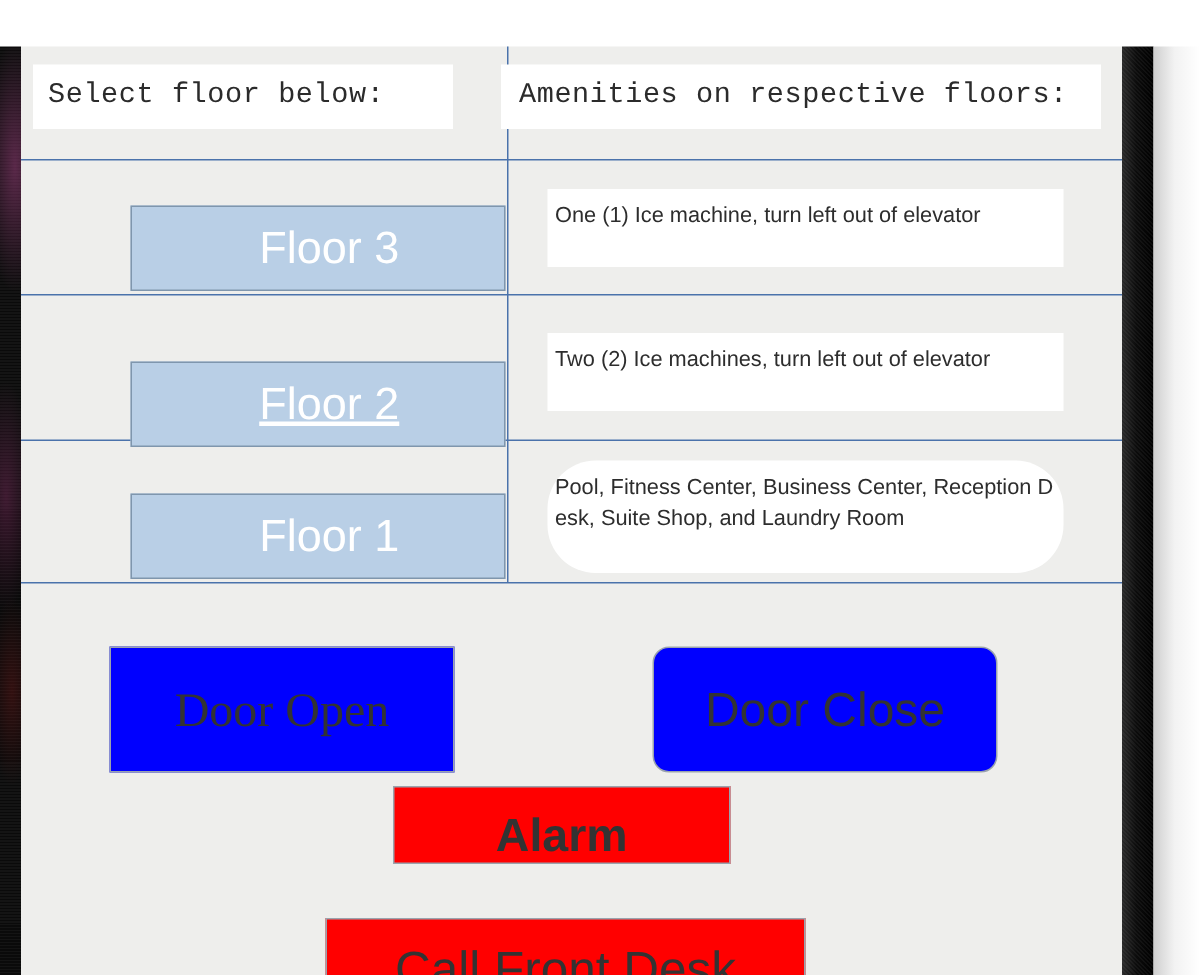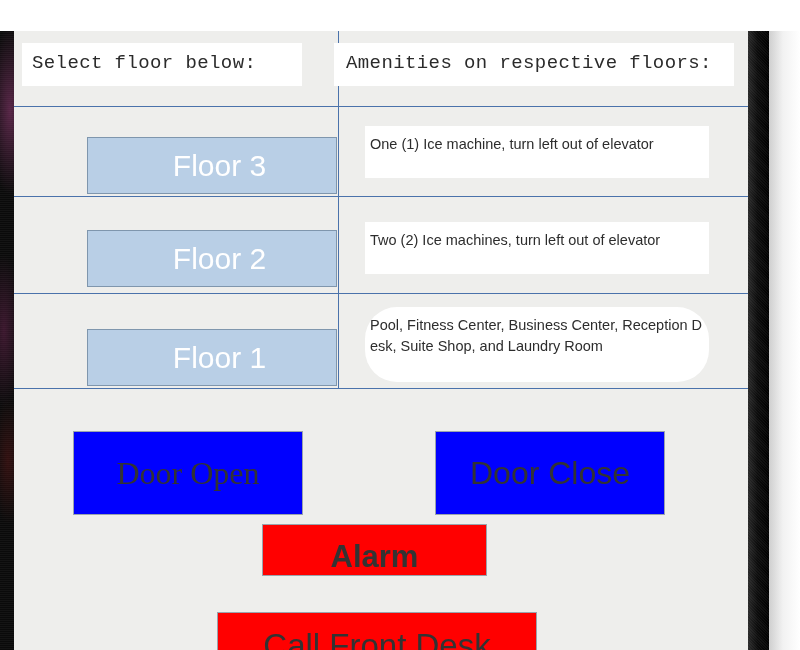--- a/index.html
+++ b/index.html
@@ -84,21 +84,21 @@
     color: #ffffff;
     font-size: 30px;
     line-height: 55px;
     text-align: center;
     padding-left: 15px;
     cursor: pointer;
     overflow: hidden;
     white-space: nowrap;
   }
   #floor3 { left: 73px; top: 106px; }
-  #floor2 { left: 73px; top: 199px; }
+  #floor2 { left: 73px; top: 210px; text-decoration: underline; }
   #floor1 { left: 73px; top: 298px; }
 
   
   .amenity-box {
     position: absolute;
     left: 351px; width: 344px;
     background: #ffffff;
     color: #2d2d2d;
     font-size: 14.5px;
     line-height: 21px;
@@ -119,21 +119,21 @@
     cursor: pointer;
     white-space: nowrap;
     overflow: hidden;
   }
   #door-open {
     left: 59px; top: 400px; width: 230px; height: 84px;
     background: #0000ff; font-size: 32px; line-height: 82px; font-family: Liberation Serif, serif;
   }
   #door-close {
     left: 421px; top: 400px; width: 230px; height: 84px;
-    background: #0000ff; font-size: 32px; line-height: 82px;
+    background: #0000ff; font-size: 32px; line-height: 82px; border-radius: 11px;
   }
   #alarm {
     left: 248px; top: 493px; width: 225px; height: 52px;
     background: #ff0000; font-size: 31px; line-height: 64px; font-weight: bold;
   }
   #call-desk {
     left: 203px; top: 581px; width: 320px; height: 67px;
     background: #ff0000; font-size: 33px; line-height: 65px;
   }
 </style>

